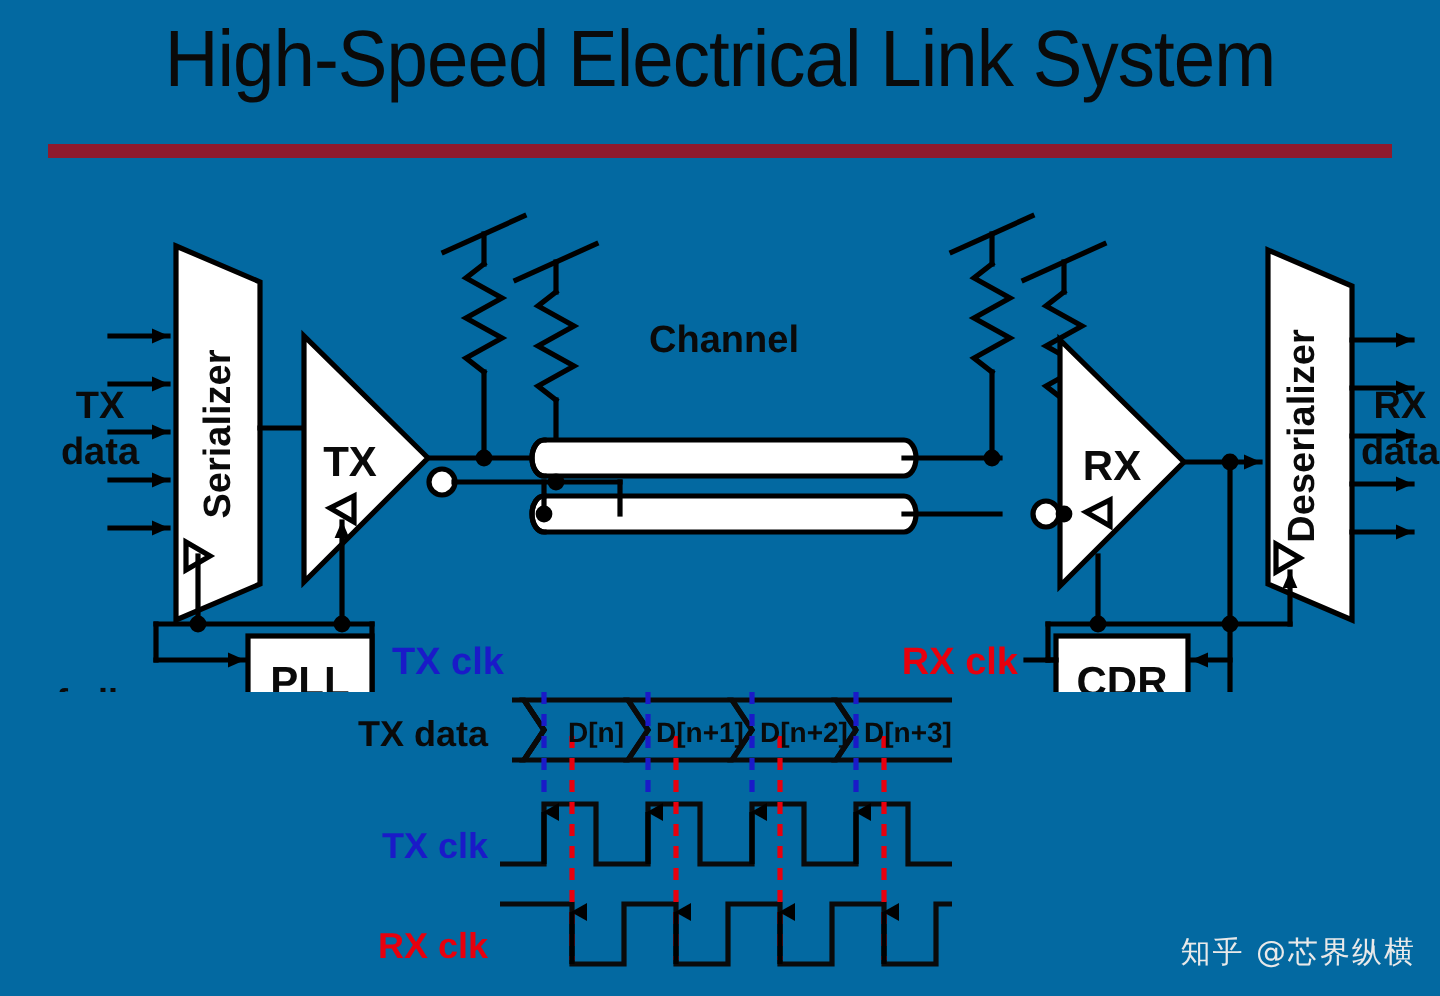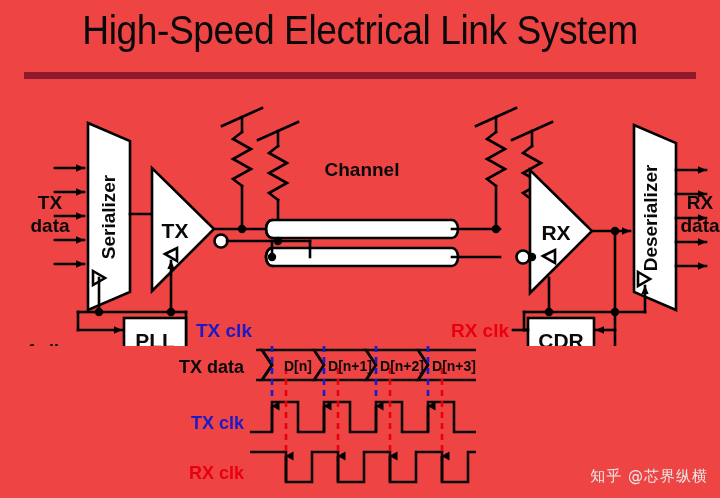--- a/index.html
+++ b/index.html
@@ -1,18 +1,18 @@
 <!DOCTYPE html>
 <html><head>
 <meta charset="utf-8">
 <style>
   html,body{margin:0;padding:0;background:#ffffff;}
   body{width:720px;height:498px;overflow:hidden;
        font-family:"Liberation Sans","DejaVu Sans",sans-serif;}
-  #page{position:relative;width:720px;height:498px;background:#ef4444;}
+  #page{position:relative;width:720px;height:498px;background:#0369a1;}
 
   .title{
     position:absolute; left:0; top:8px; width:720px;
     text-align:center;
     font-family:"Liberation Sans","DejaVu Sans",sans-serif;
     font-size:40px; font-weight:400; color:#0a0a0a;
     letter-spacing:-0.5px; transform:scaleX(0.93); transform-origin:center top;
     white-space:nowrap;
   }
   .title-rule{

